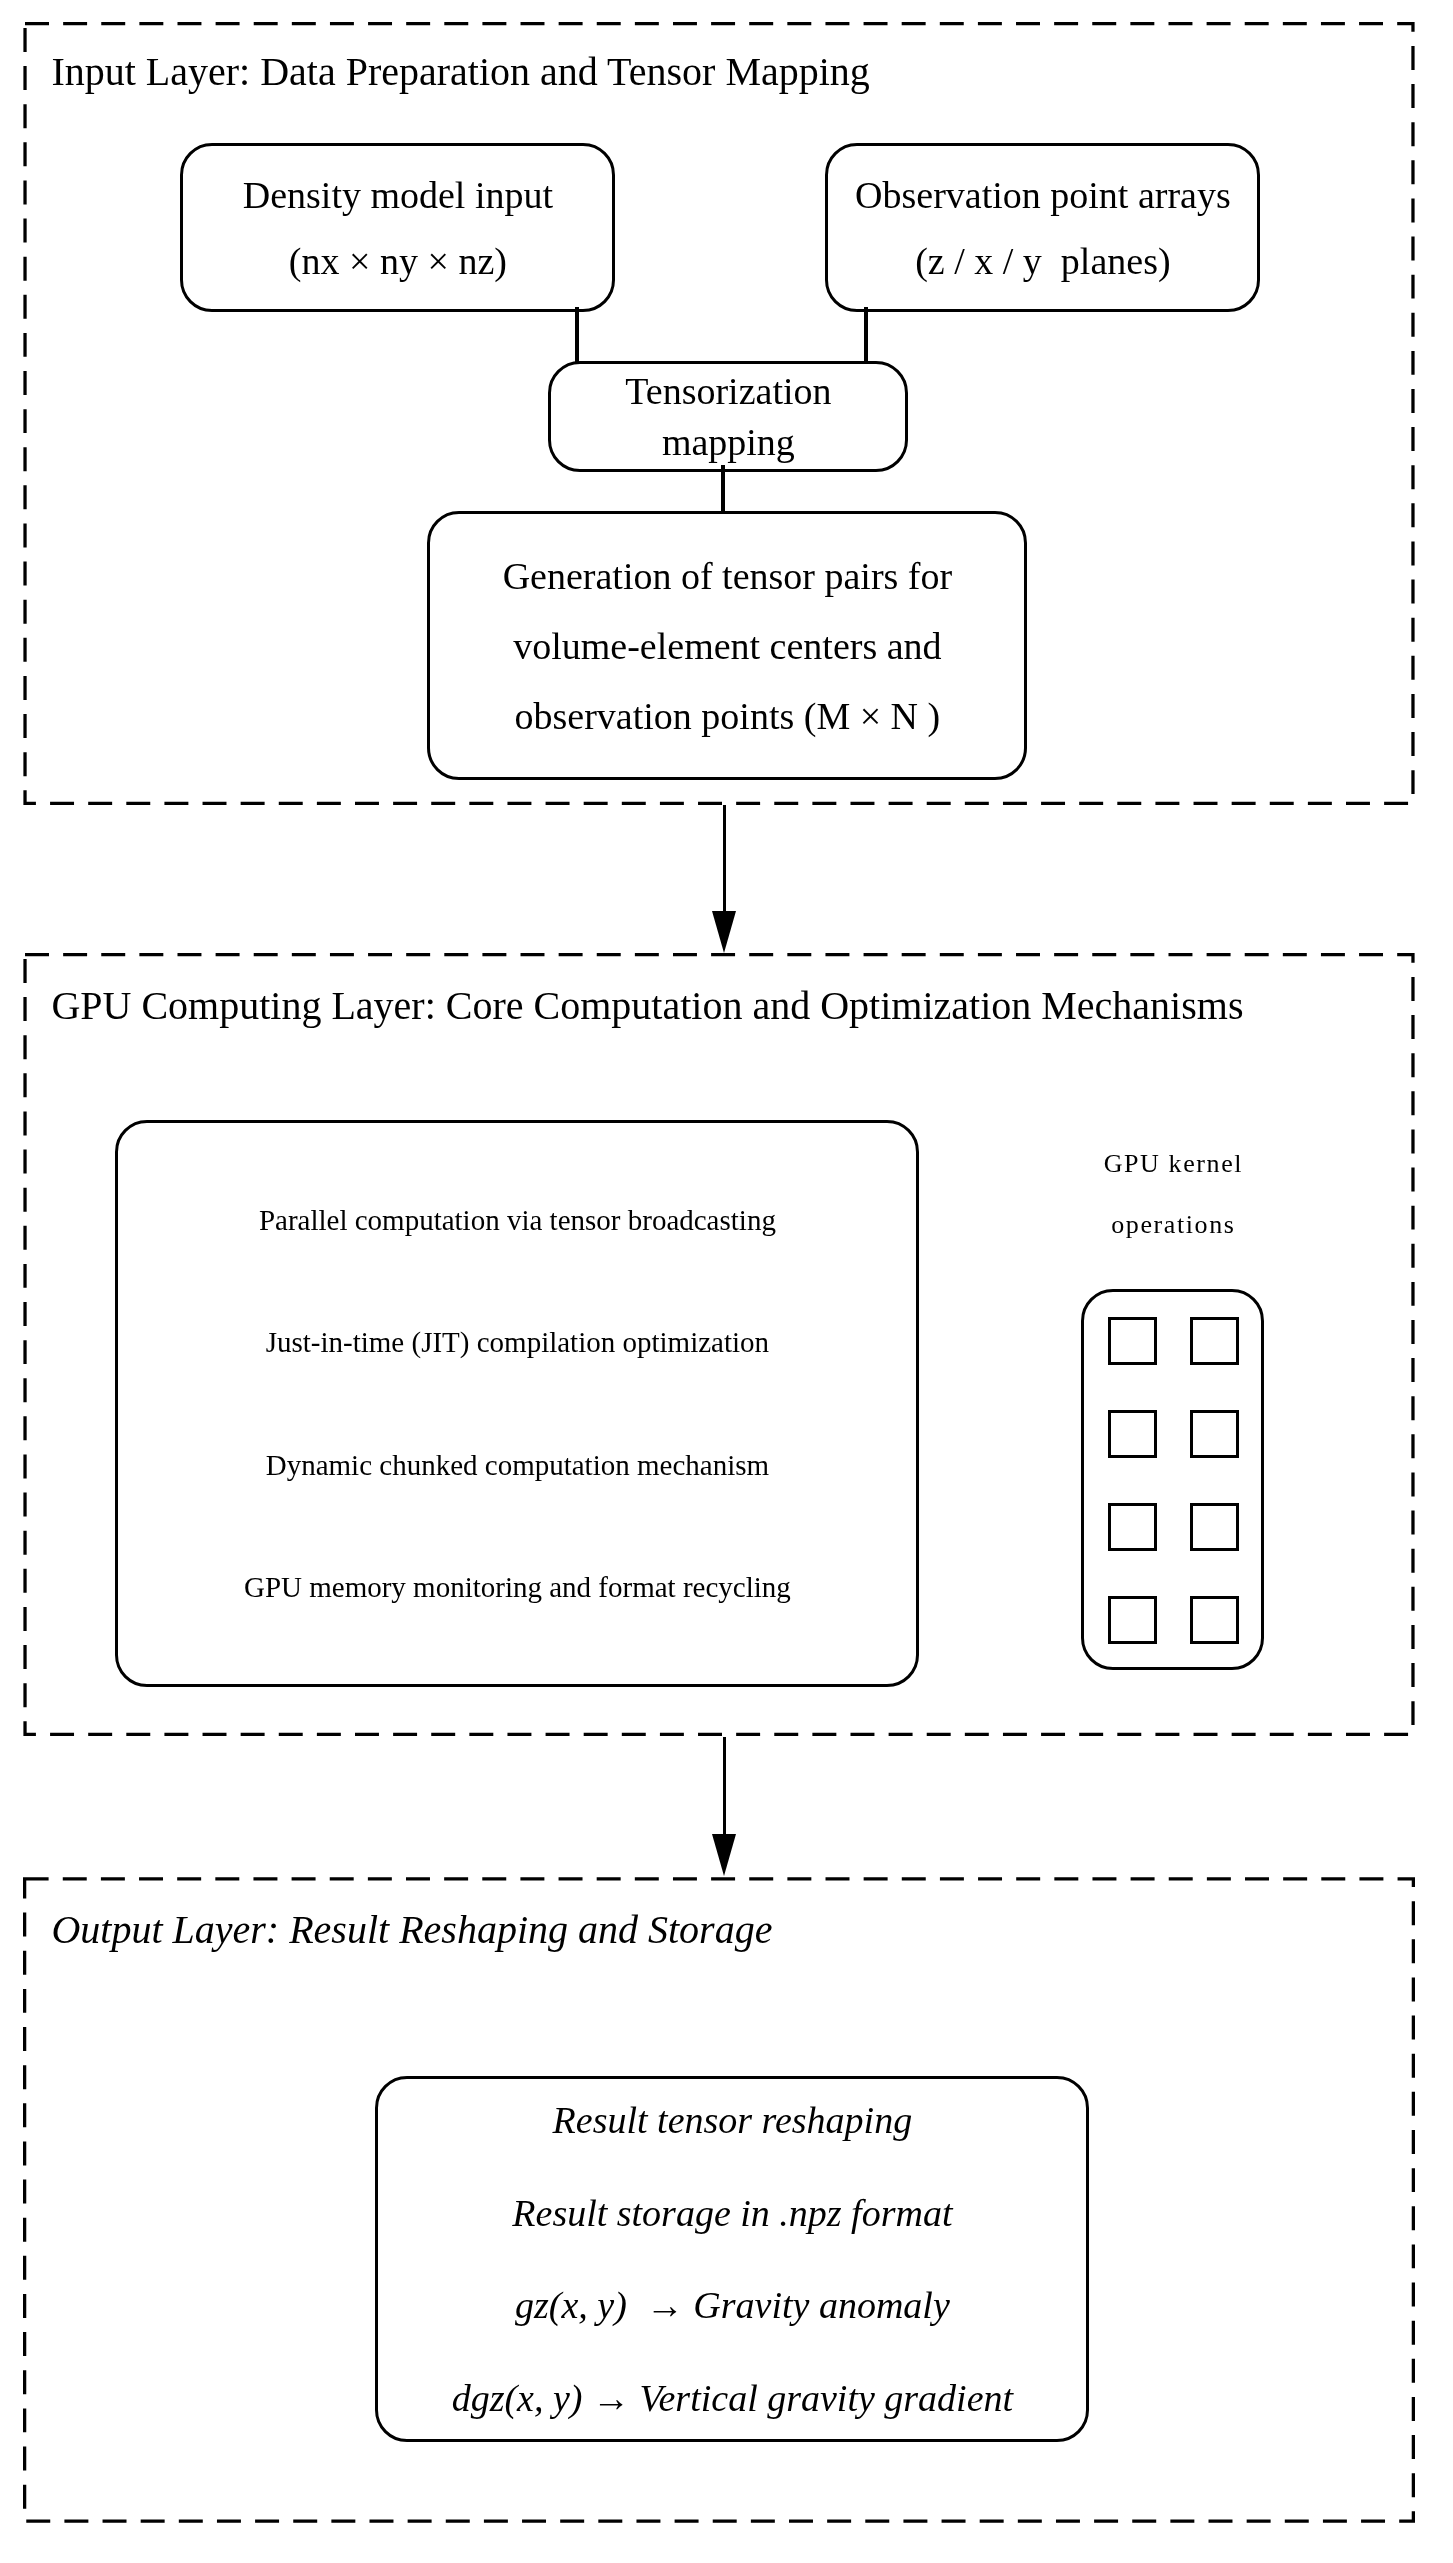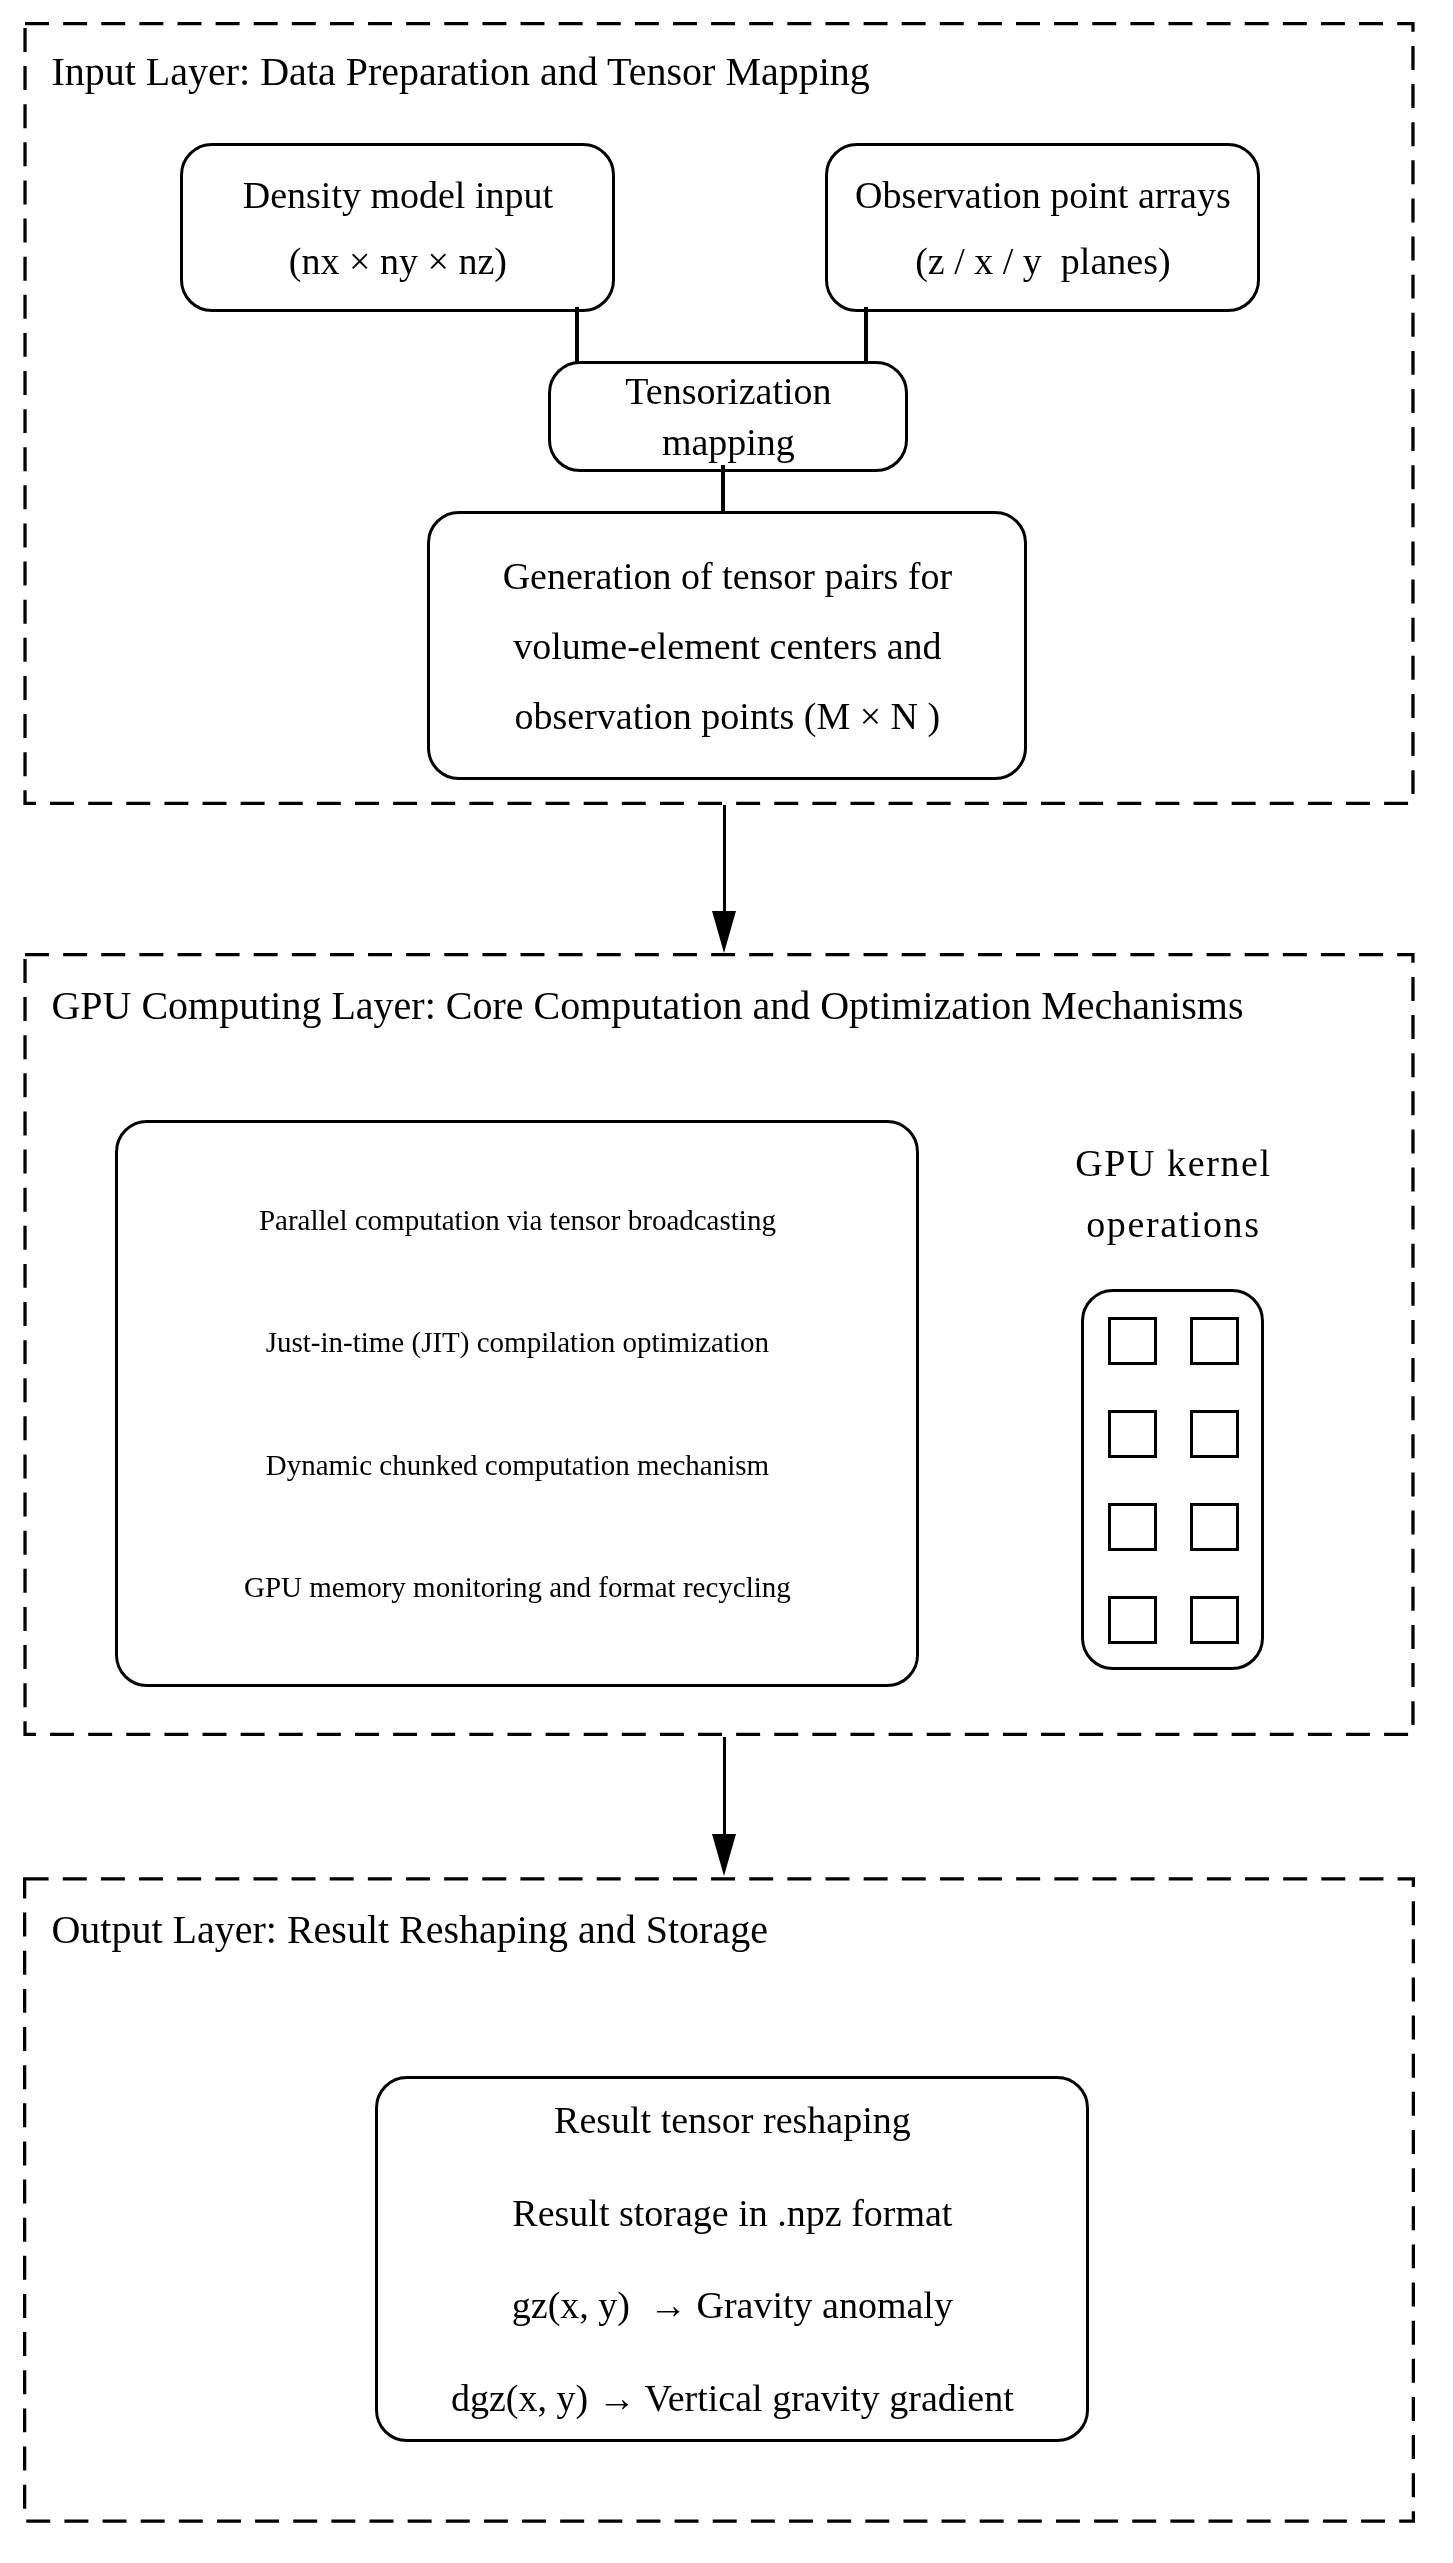--- a/index.html
+++ b/index.html
@@ -42,21 +42,21 @@
   #generation-box .nline{line-height:70px;}
 
   #features-box{
     left:92px;top:167px;width:798px;height:561px;border-width:3.3px;
     justify-content:space-evenly;
   }
   #features-box .nline{font-size:29px;line-height:52px;}
 
   #kernel-label{
     position:absolute;left:981px;top:180px;width:338px;
-    text-align:center;font-size:38px;line-height:61px;letter-spacing:1.6px;
+    text-align:center;font-size:26px;line-height:61px;letter-spacing:1.6px;
   }
   #gpu-icon{
     position:absolute;left:1058px;top:336px;width:183px;height:381px;
     border:3.3px solid #000000;border-radius:32px;background:#ffffff;
     box-sizing:border-box;
   }
   #gpu-grid{
     display:grid;
     grid-template-columns:49px 49px;
     grid-auto-rows:48px;
@@ -159,21 +159,21 @@
         <div class="core-cell"></div>
         <div class="core-cell"></div>
         <div class="core-cell"></div>
       </div>
     </div>
   </section>
 
   <div class="arrow-shaft" id="arrow2-shaft"></div>
   <div class="arrow-head" id="arrow2-head"></div>
 
-  <section class="layer" id="layer-output" style="left:23.4px;top:1877px;width:1392px;height:646px;">
+  <section class="layer" id="layer-output" style="left:23.4px;top:1877px;width:1392px;height:646px;font-style:italic;">
     <svg class="dash" width="1392" height="646" viewBox="0 0 2555 1185">
       <rect x="3" y="3" width="2549" height="1179" fill="none" stroke="#000000" stroke-width="6" stroke-dasharray="44 26"></rect>
     </svg>
 
     <h2 class="ltitle">Output Layer: Result Reshaping and Storage</h2>
 
     <div class="node" id="result-box">
       <div class="nline">Result tensor reshaping</div>
       <div class="nline">Result storage in .npz format</div>
       <div class="nline">gz(x, y) &nbsp;→ Gravity anomaly</div>

